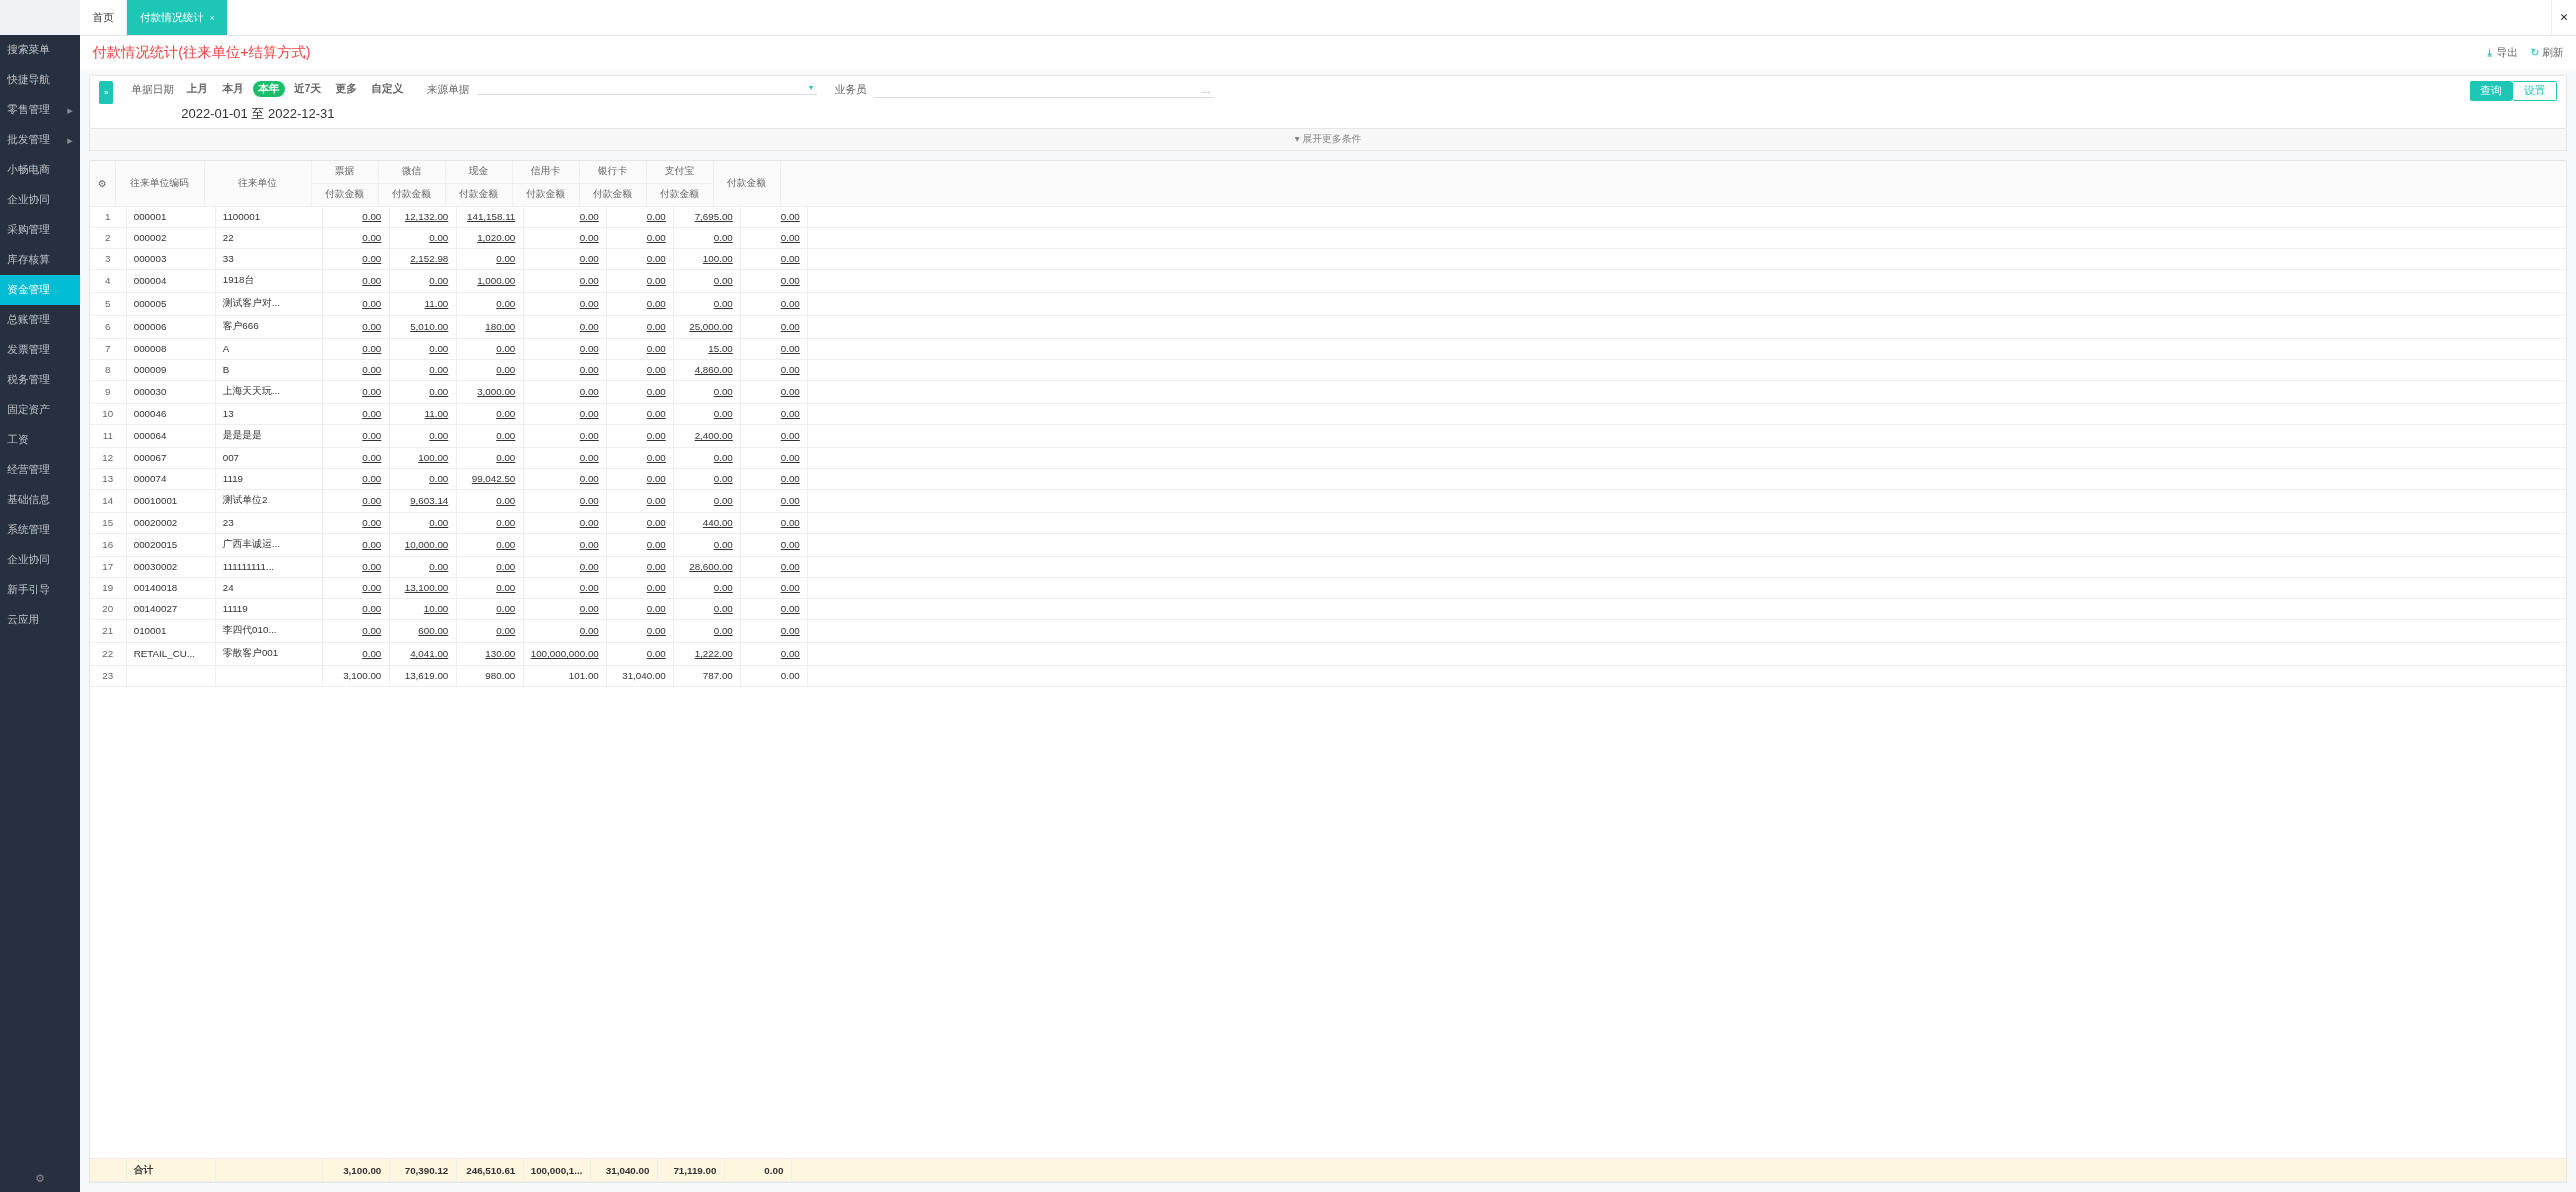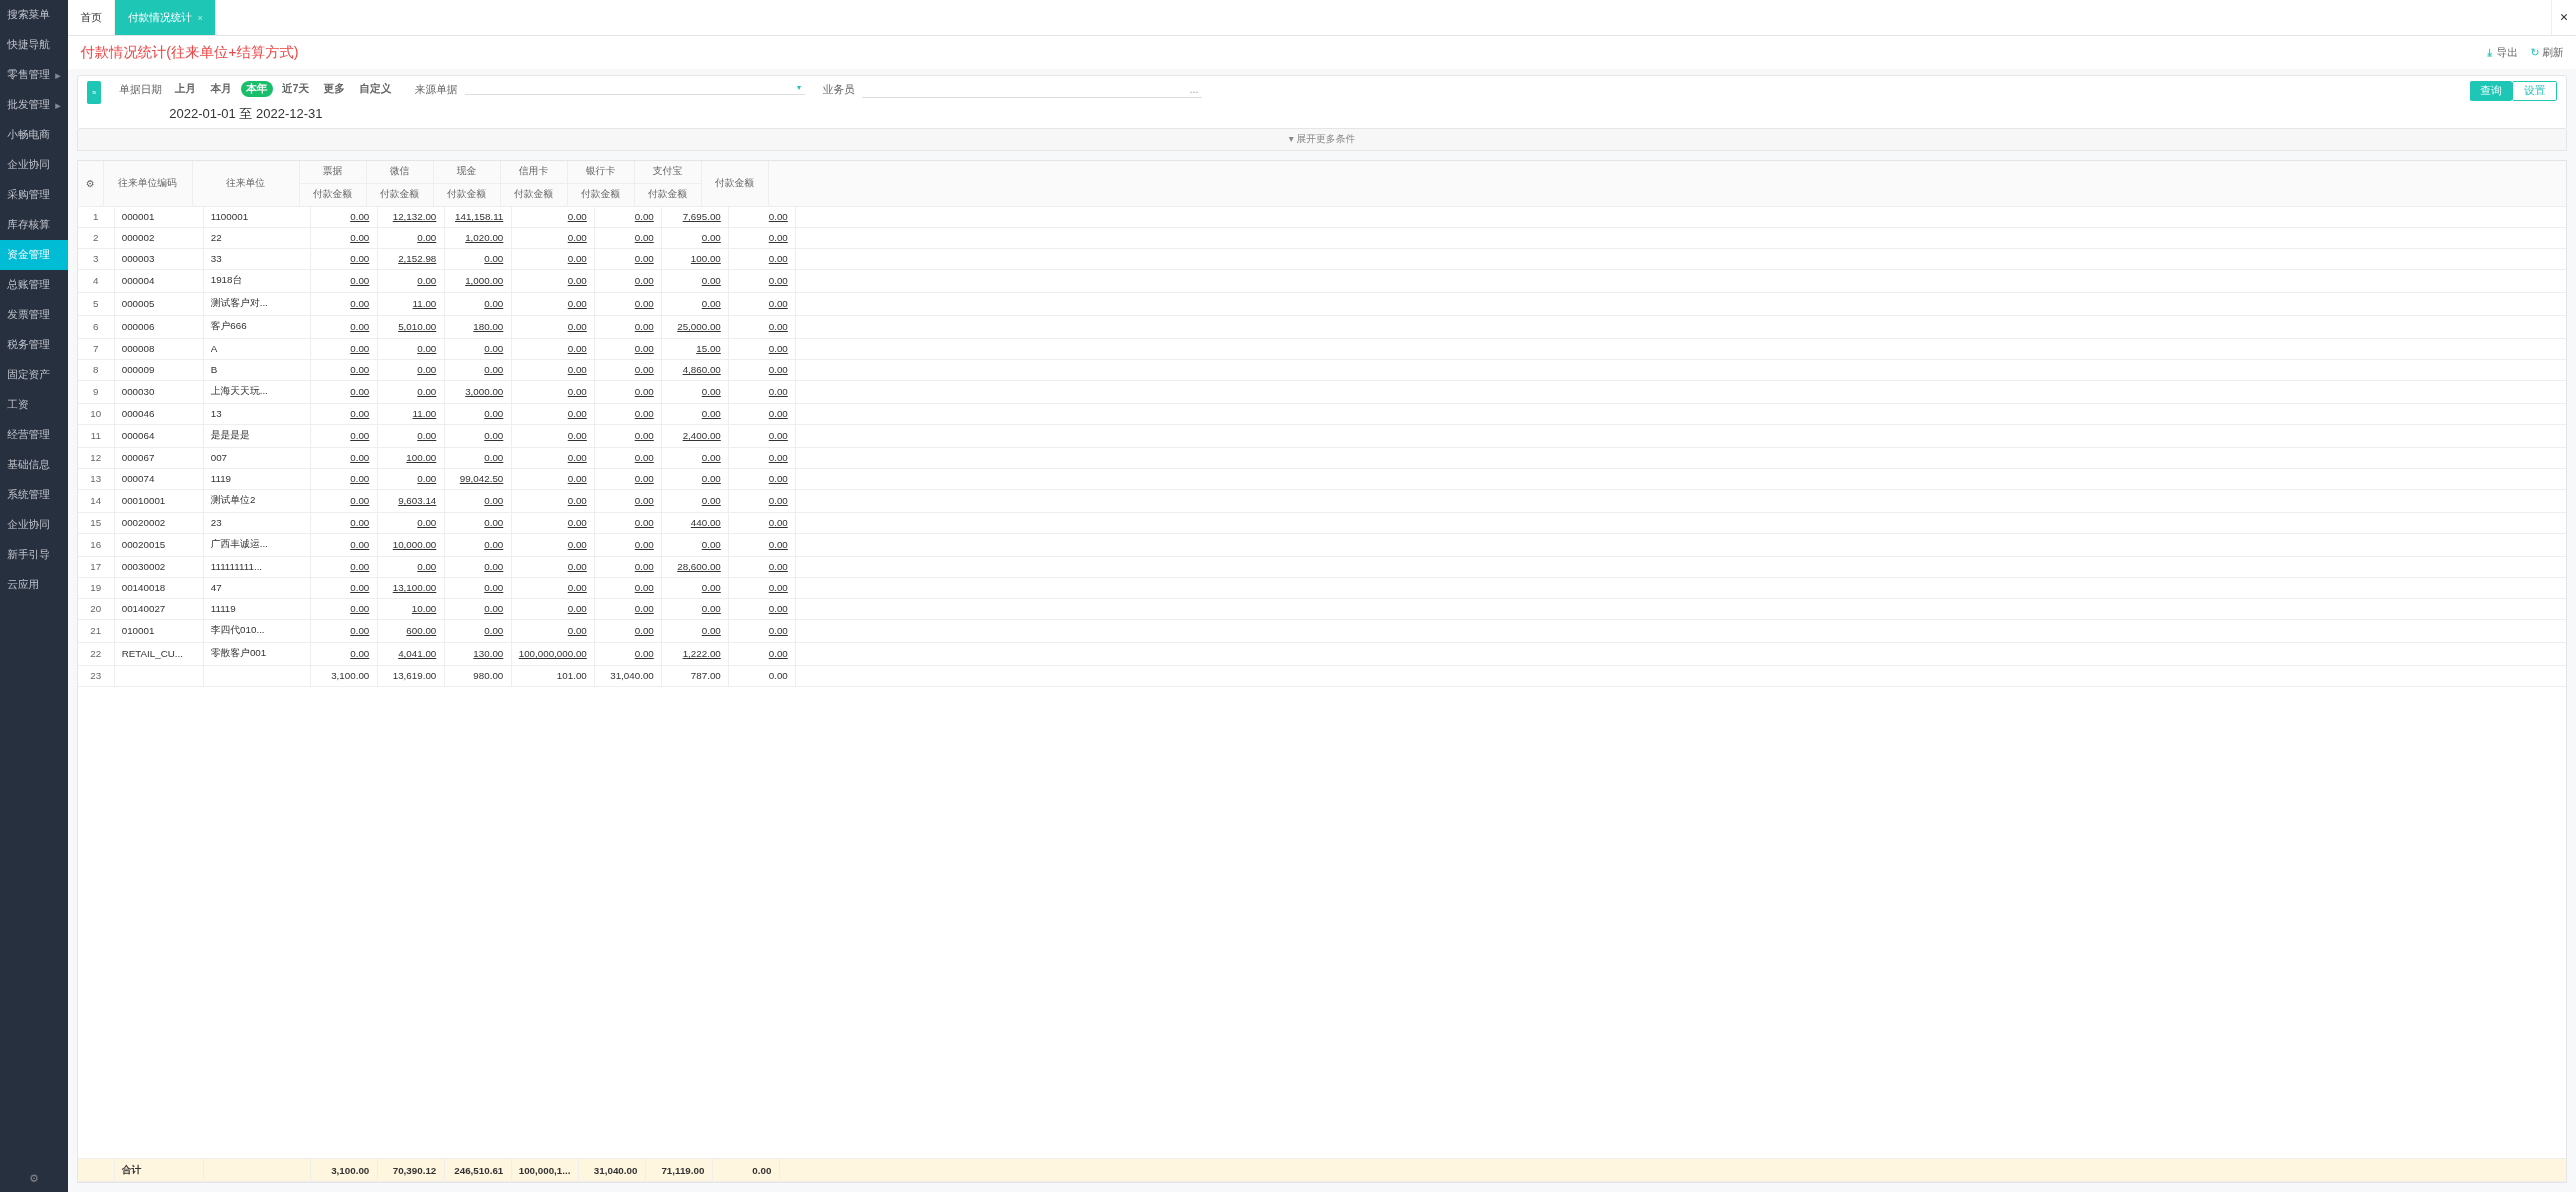--- a/index.html
+++ b/index.html
@@ -1,20 +1,20 @@
 <!DOCTYPE html>
 <html style="font-size:14.3px"><head>
 <meta charset="utf-8">
 <style>
 * { margin: 0; padding: 0; box-sizing: border-box; }
 body { font-family: "Microsoft YaHei", Arial, sans-serif; font-size: 10.7px; color: #333; background: #f0f2f5; overflow: hidden; }
 .app { display: flex; height: 100vh; width: 100vw; }
 
 
-.sidebar { width: 68px; background: #27303f; color: #c0c4cc; display: flex; flex-direction: column; position: relative; }
+.sidebar { width: 80px; background: #27303f; color: #c0c4cc; display: flex; flex-direction: column; position: relative; margin-top: 35px; }
 .sidebar-item { padding: 8px 7.2px; cursor: pointer; font-size: 10.7px; text-align: left; display: flex; align-items: center; justify-content: space-between; }
 .sidebar-item.active { background: #00bcd4; color: #fff; }
 .sidebar-item .arrow { font-size: 7.2px; opacity: .6; }
 .sidebar-bottom { margin-top: auto; padding: 7.2px; text-align: center; color: #888; }
 
 
 .main { flex: 1; display: flex; flex-direction: column; background: #f6f8fa; overflow: hidden; }
 
 
 .tabs { display: flex; background: #fff; border-bottom: 0.9px solid #e5e5e5; height: 36px; align-items: stretch; }
@@ -474,21 +474,21 @@
                 <td class="col-amt"><span class="amt-link">0.00</span></td>
                 <td class="col-amt"><span class="amt-link">0.00</span></td>
                 <td class="col-amt"><span class="amt-link">0.00</span></td>
                 <td class="col-amt"><span class="amt-link">28,600.00</span></td>
                 <td class="col-amt"><span class="amt-link">0.00</span></td>
                 <td style="border-right:none"></td>
               </tr>
               <tr>
                 <td class="col-idx">19</td>
                 <td class="col-code">00140018</td>
-                <td class="col-name">47</td>
+                <td class="col-name">24</td>
                 <td class="col-amt"><span class="amt-link">0.00</span></td>
                 <td class="col-amt"><span class="amt-link">13,100.00</span></td>
                 <td class="col-amt"><span class="amt-link">0.00</span></td>
                 <td class="col-amt"><span class="amt-link">0.00</span></td>
                 <td class="col-amt"><span class="amt-link">0.00</span></td>
                 <td class="col-amt"><span class="amt-link">0.00</span></td>
                 <td class="col-amt"><span class="amt-link">0.00</span></td>
                 <td style="border-right:none"></td>
               </tr>
               <tr>

